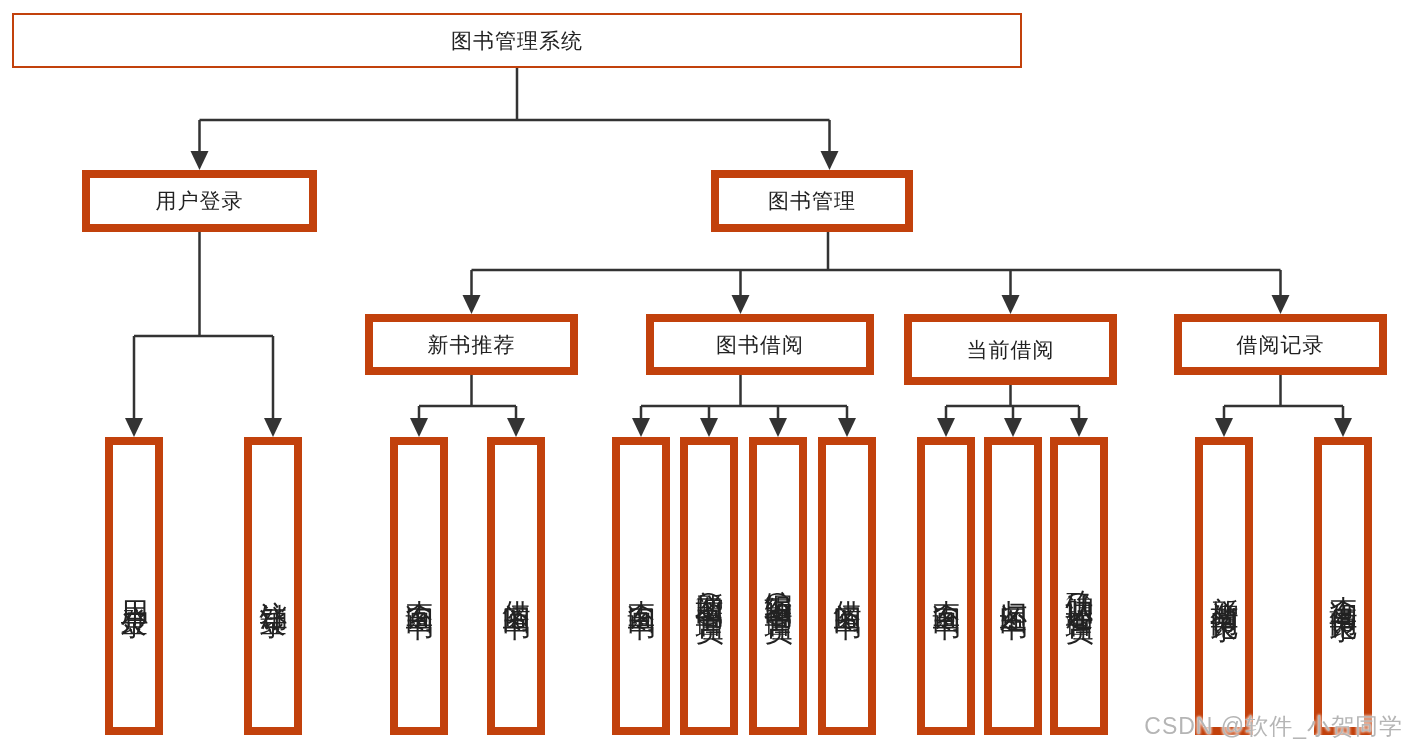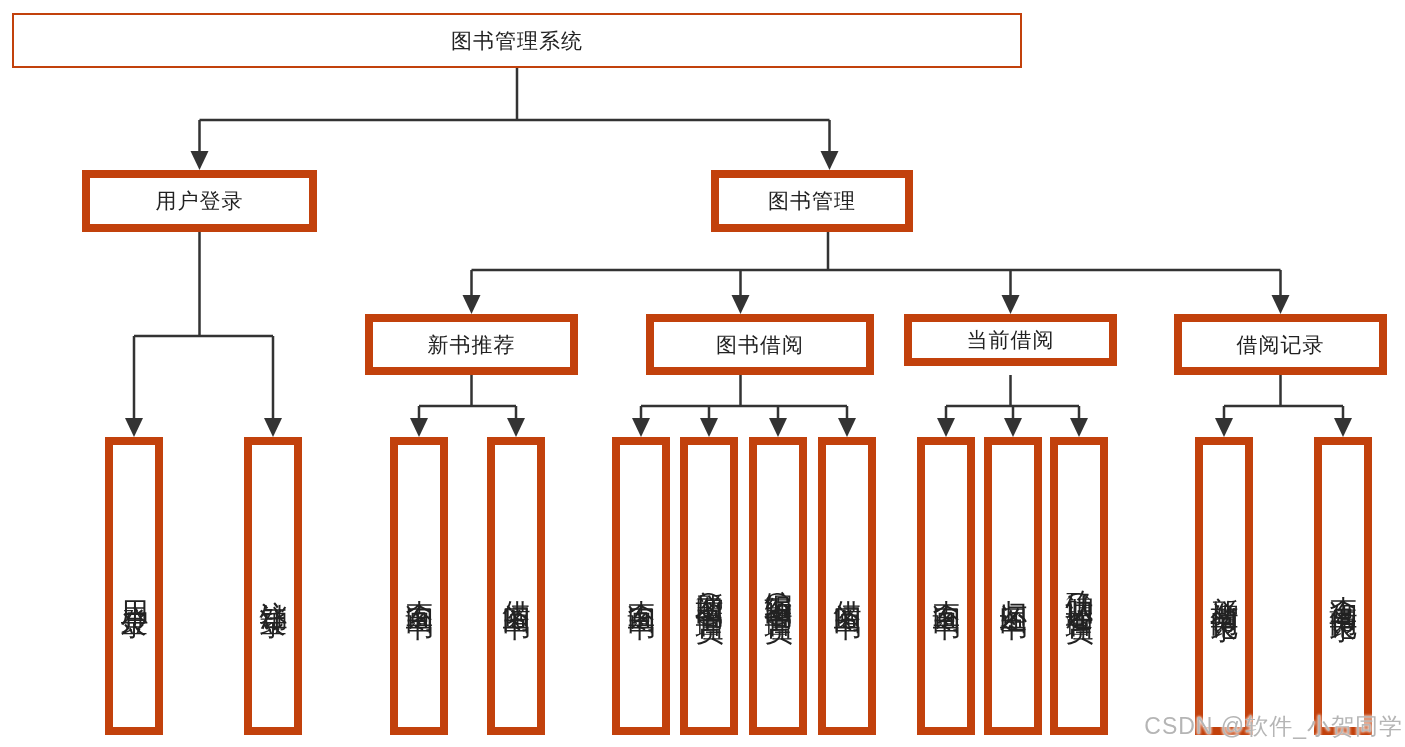--- a/index.html
+++ b/index.html
@@ -69,21 +69,21 @@
   <div class="box" style="left:711px;top:170px;width:202px;height:62px;">
     <span class="hlabel">图书管理</span>
   </div>
 
   <div class="box" style="left:365px;top:314px;width:213px;height:61px;align-items:center;">
     <span class="hlabel">新书推荐</span>
   </div>
   <div class="box" style="left:634px;top:314px;width:228px;height:61px;margin-left:12px;">
     <span class="hlabel">图书借阅</span>
   </div>
-  <div class="box" style="left:904px;top:314px;width:213px;height:52px;">
+  <div class="box" style="left:904px;top:314px;width:213px;height:71px;">
     <span class="hlabel">当前借阅</span>
   </div>
   <div class="box" style="left:1174px;top:314px;width:213px;height:61px;">
     <span class="hlabel">借阅记录</span>
   </div>
 
   <div class="box" style="left:105px;top:437px;width:58px;height:298px;">
     <span class="vlabel">用户登录</span>
   </div>
   <div class="box" style="left:244px;top:437px;width:58px;height:298px;">

